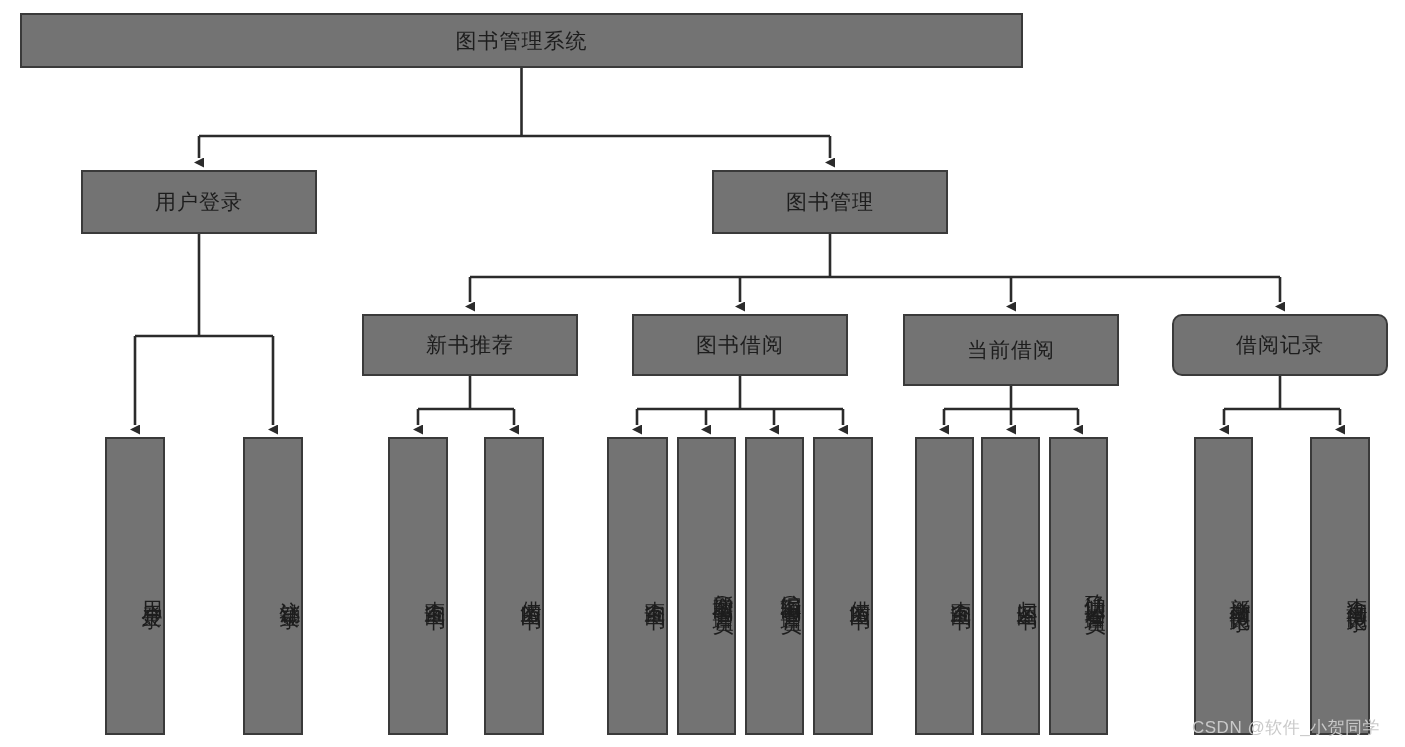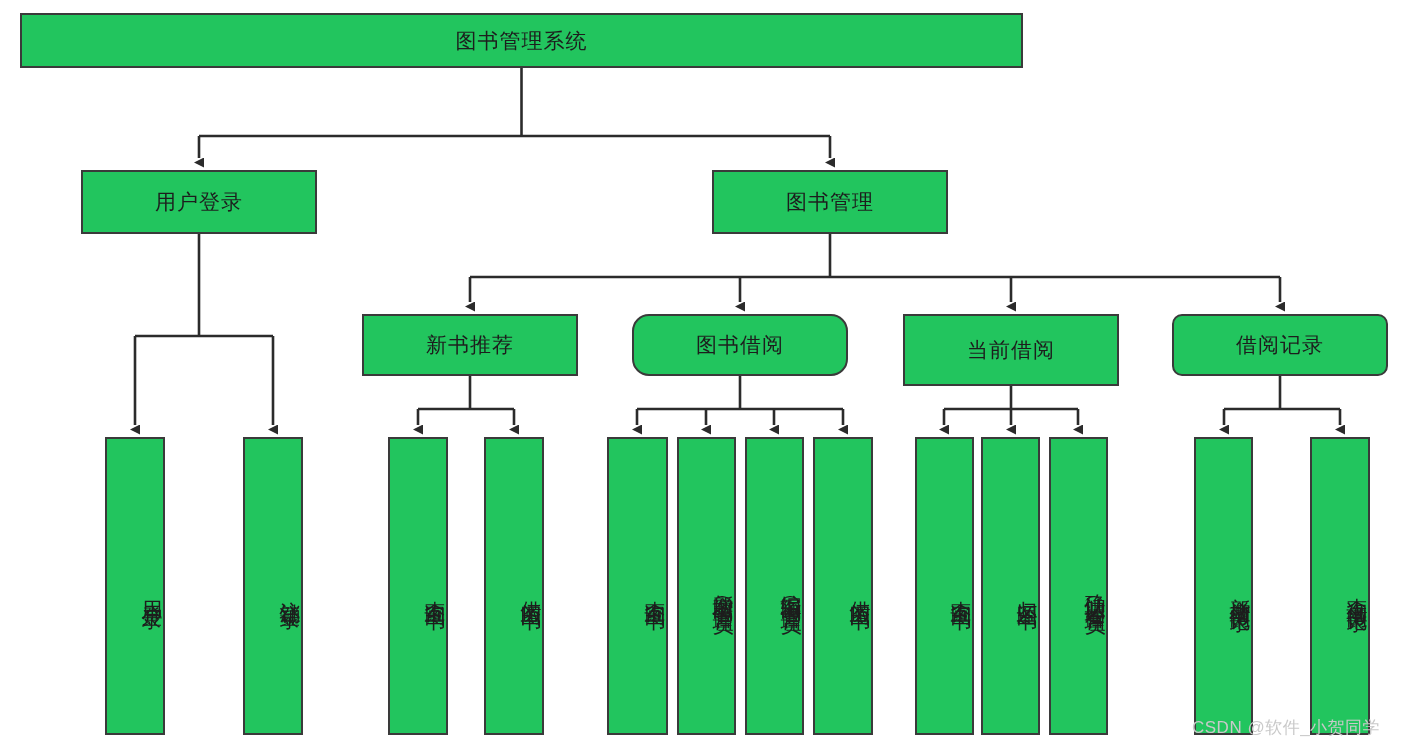--- a/index.html
+++ b/index.html
@@ -4,21 +4,21 @@
 <title>图书管理系统 结构图</title>
 <style>
   html,body{margin:0;padding:0;background:#ffffff;}
   body{
     font-family:"Liberation Sans","DejaVu Sans",sans-serif;
     width:1405px;height:747px;overflow:hidden;position:relative;
   }
   #canvas{position:absolute;left:0;top:0;width:1405px;height:747px;}
   .node-box{
     position:absolute;box-sizing:border-box;
-    background:#22c55e;border:2px solid #3a3a3a;
+    background:#737373;border:2px solid #3a3a3a;
     display:flex;align-items:center;justify-content:center;
     color:#1d1d1d;
   }
   .node-box.h{ font-size:21px; letter-spacing:1px; }
   .node-box.v{
     writing-mode:vertical-rl;
     text-orientation:upright;
     font-size:21px;
     letter-spacing:3px;
     align-items:flex-start;
@@ -95,21 +95,21 @@
     </div>
     <div class="node-box h" style="left: 81px; top: 170px; width: 236px; height: 64px;">
       <span>用户登录</span>
     </div>
     <div class="node-box h" style="left: 712px; top: 170px; width: 236px; height: 64px;">
       <span>图书管理</span>
     </div>
     <div class="node-box h" style="left: 362px; top: 314px; width: 216px; height: 62px;">
       <span>新书推荐</span>
     </div>
-    <div class="node-box h" style="left: 632px; top: 314px; width: 216px; height: 62px; border-radius: 17px;">
+    <div class="node-box h" style="left: 632px; top: 314px; width: 216px; height: 62px;">
       <span>图书借阅</span>
     </div>
     <div class="node-box h" style="left: 903px; top: 314px; width: 216px; height: 72px;">
       <span>当前借阅</span>
     </div>
     <div class="node-box h" style="left: 1172px; top: 314px; width: 216px; height: 62px; border-radius: 10px;">
       <span>借阅记录</span>
     </div>
     <div class="node-box v" style="left: 105px; top: 437px; width: 60px; height: 298px;">
       <span>用户登录</span>

